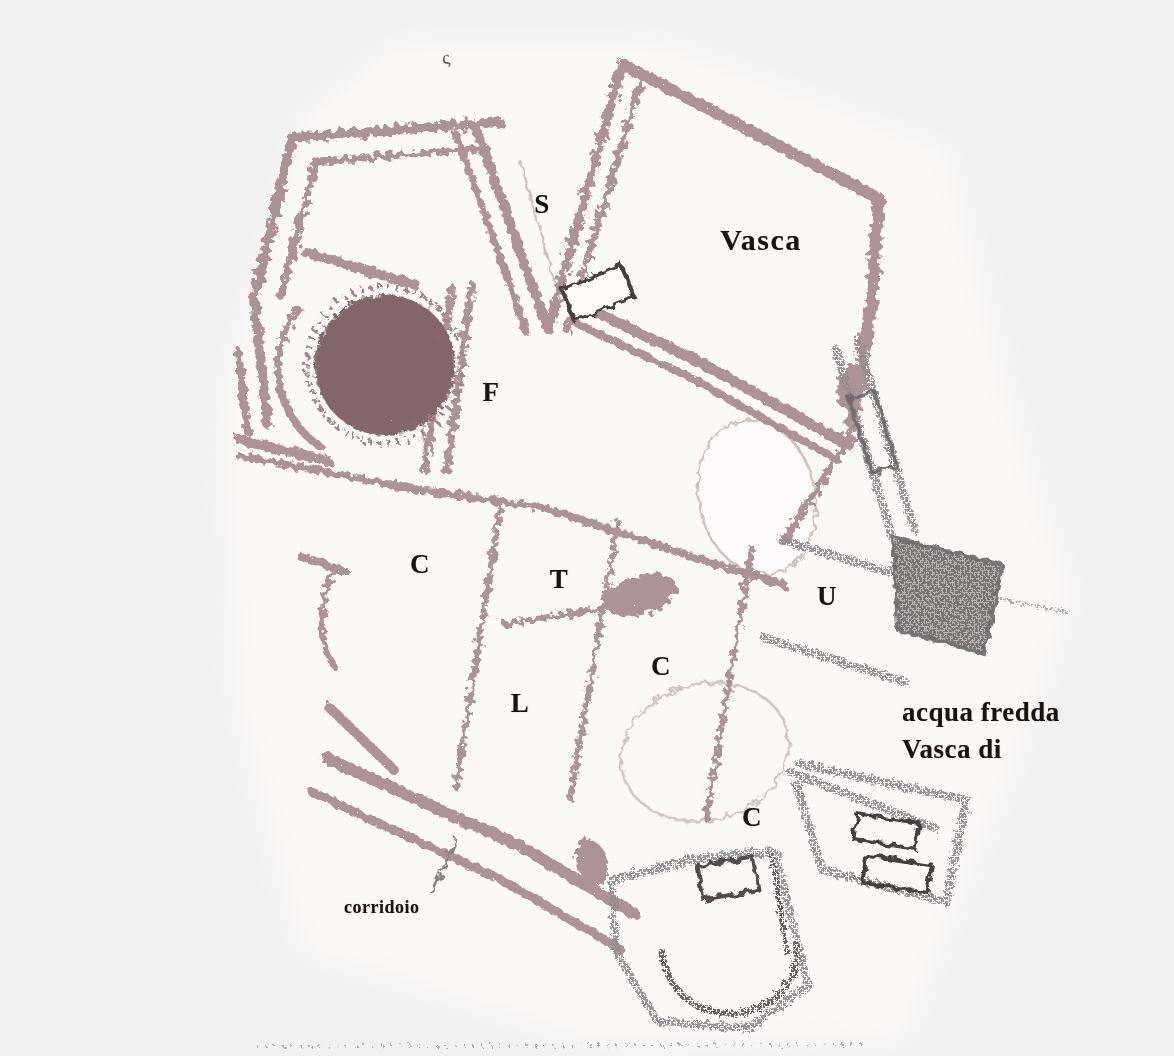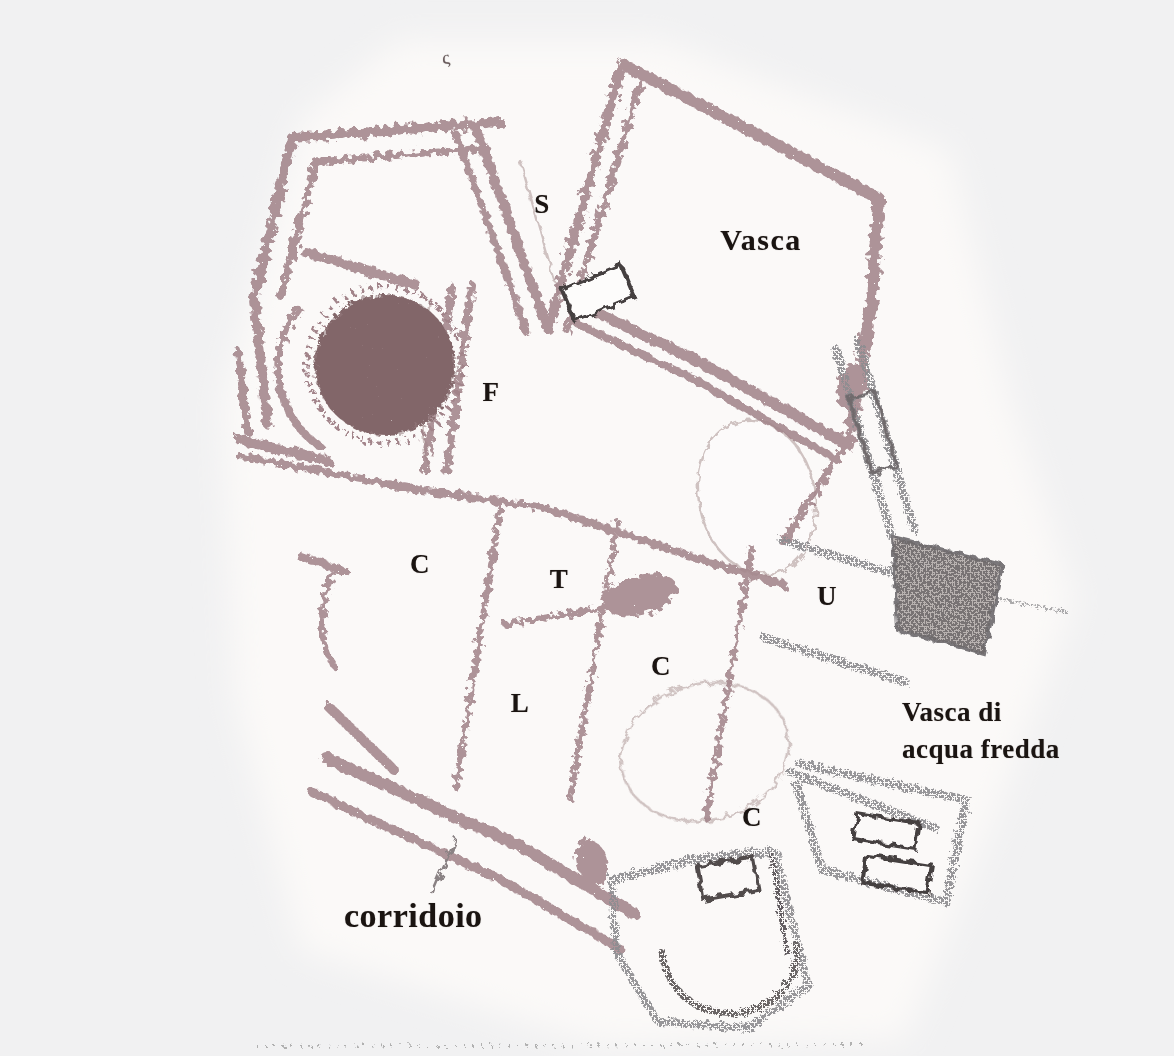--- a/index.html
+++ b/index.html
@@ -9,21 +9,21 @@
     font-family:"Liberation Serif","DejaVu Serif",serif;
   }
   #plan-svg{position:absolute;left:0;top:0;}
   .lbl{
     position:absolute;transform:translate(-50%,-50%);
     font-weight:700;font-size:27px;color:#1a1411;
     white-space:nowrap;letter-spacing:.5px;
     text-shadow:0 0 1px rgba(40,30,25,.35);
   }
   .lbl-atrio{font-size:30px;letter-spacing:1.5px;}
-  .lbl-corridoio{transform:none;font-size:34px;}
+  .lbl-corridoio{transform:none;font-size:18px;}
   .lbl-vasca{transform:none;font-size:27px;line-height:37px;}
   .stray{font-size:19px;font-weight:400;color:#6a5c5d;
          transform:translate(-50%,-50%) rotate(-10deg);}
 </style>
 </head>
 <body>
 
 <div id="stage">
 
   <svg id="plan-svg" width="1174" height="1056" viewBox="0 0 1174 1056">
@@ -200,17 +200,17 @@
 
   <span class="lbl" style="left:661px;top:666px;">C</span>
 
   <span class="lbl" style="left:520px;top:703px;">L</span>
 
   <span class="lbl" style="left:752px;top:817px;">C</span>
 
   <span class="lbl lbl-corridoio" style="left:344px;top:897px;">corridoio</span>
 
   <div class="lbl lbl-vasca" style="left:902px;top:694px;">
+    <div>acqua fredda</div>
     <div>Vasca di</div>
-    <div>acqua fredda</div>
   </div>
 
 </div>
 
 </body></html>

